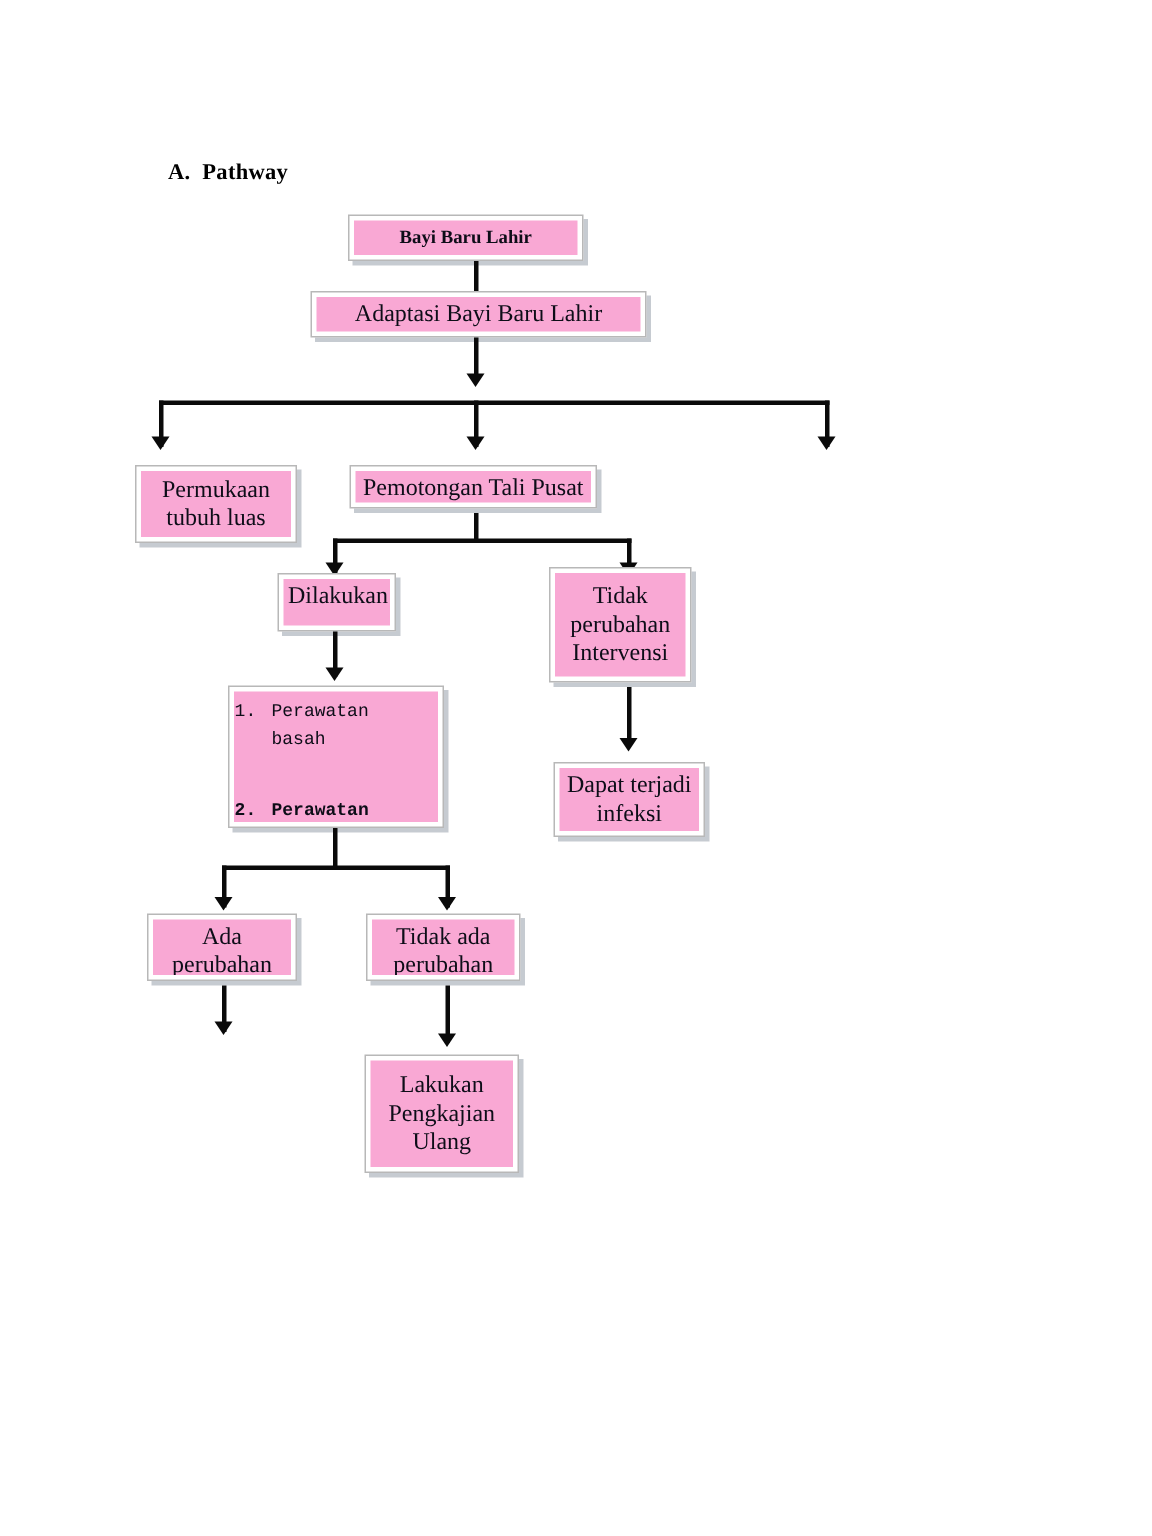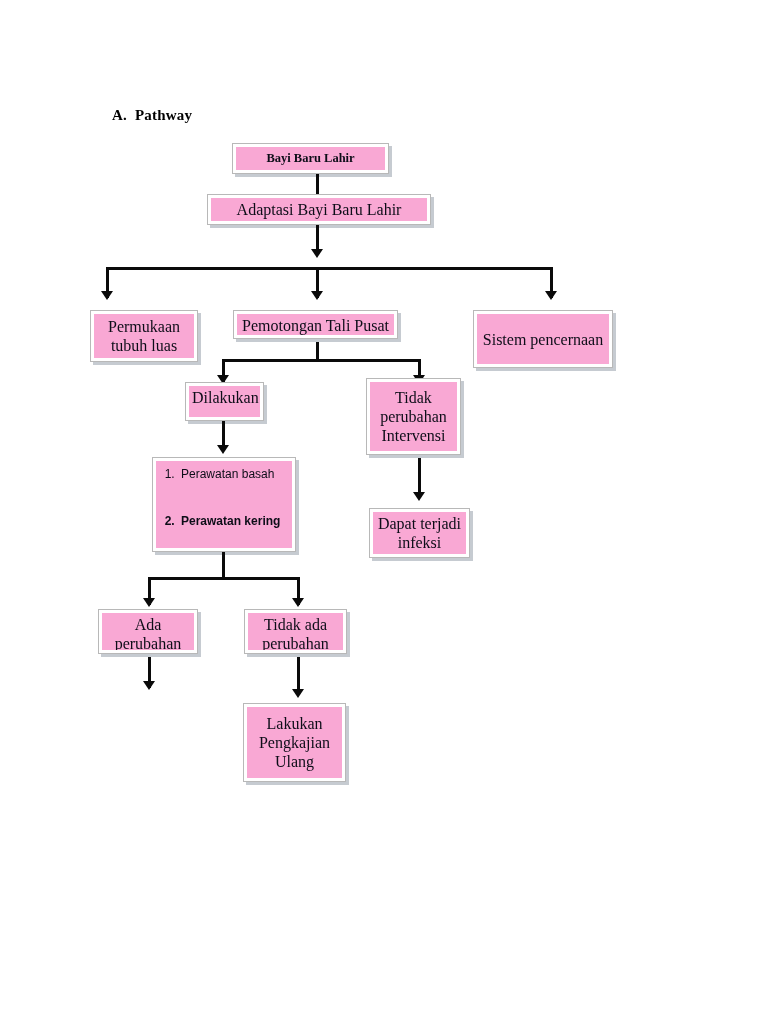--- a/index.html
+++ b/index.html
@@ -70,21 +70,21 @@
   
   .node.listbox > .fill {
     align-items: flex-start;
     justify-content: flex-start;
   }
   .node.listbox ol {
     margin: 4px 0 0 0;
     padding: 0 4px 0 22px;
     list-style: decimal;
     color: #0d0d18;
-    font-family: Liberation Sans, sans-serif;
+    font-family: Liberation Mono, monospace;
     font-size: 12px;
     line-height: 19px;
     text-align: left;
   }
   .node.listbox li { padding-left: 3px; }
   .node.listbox li.b { font-weight: bold; margin-top: 28px; }
 
   
   .clip > .fill { align-items: flex-start; }
   .clip .txt { margin-top: 2px; }
@@ -145,25 +145,20 @@
       <span class="txt">Permukaan tubuh luas</span>
     </div>
   </div>
 
   <div class="node clip" style="left:233px; top:294px; width:165px; height:29px;">
     <div class="fill">
       <span class="txt">Pemotongan Tali Pusat</span>
     </div>
   </div>
 
-  <div class="node" style="left:473px; top:294px; width:140px; height:58px;">
-    <div class="fill">
-      <span class="txt">Sistem pencernaan</span>
-    </div>
-  </div>
 
   <div class="vline" style="left:316px; top:326px; height:20px;"></div>
   <div class="hline" style="left:222px; top:343px; width:199px;"></div>
 
   <div class="vline" style="left:222px; top:343px; height:23px;"></div>
   <div class="arrowhead" style="left:217px; top:359px;"></div>
 
   <div class="vline" style="left:418px; top:343px; height:23px;"></div>
   <div class="arrowhead" style="left:413px; top:359px;"></div>
 

